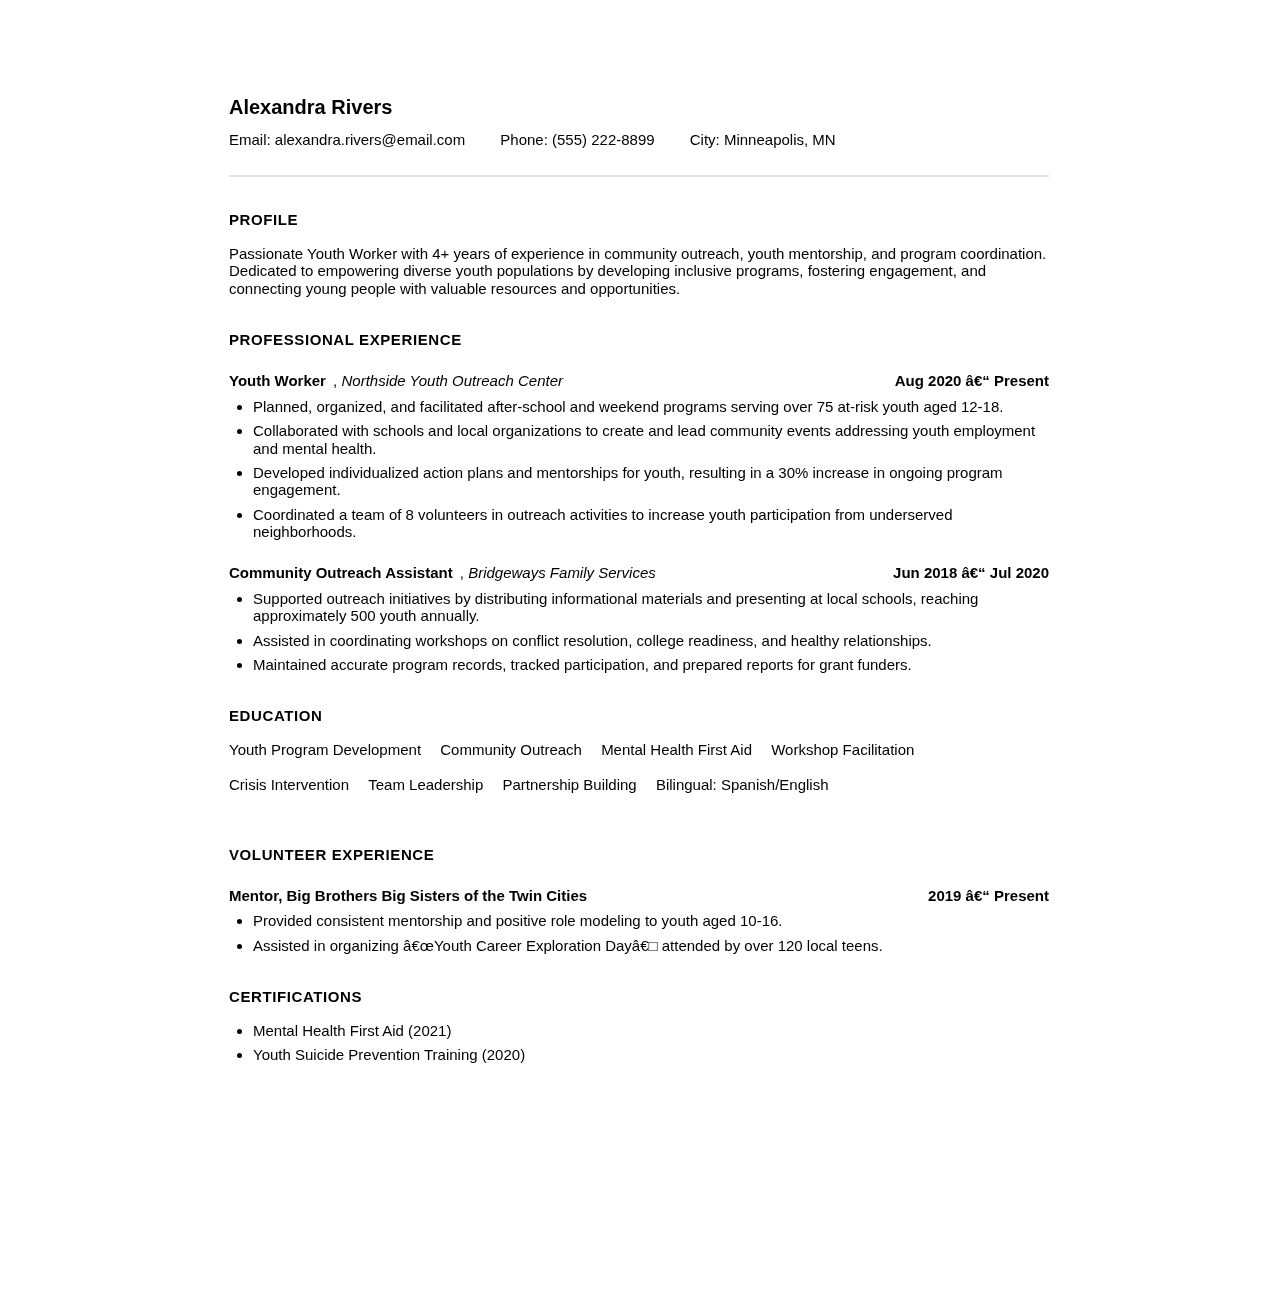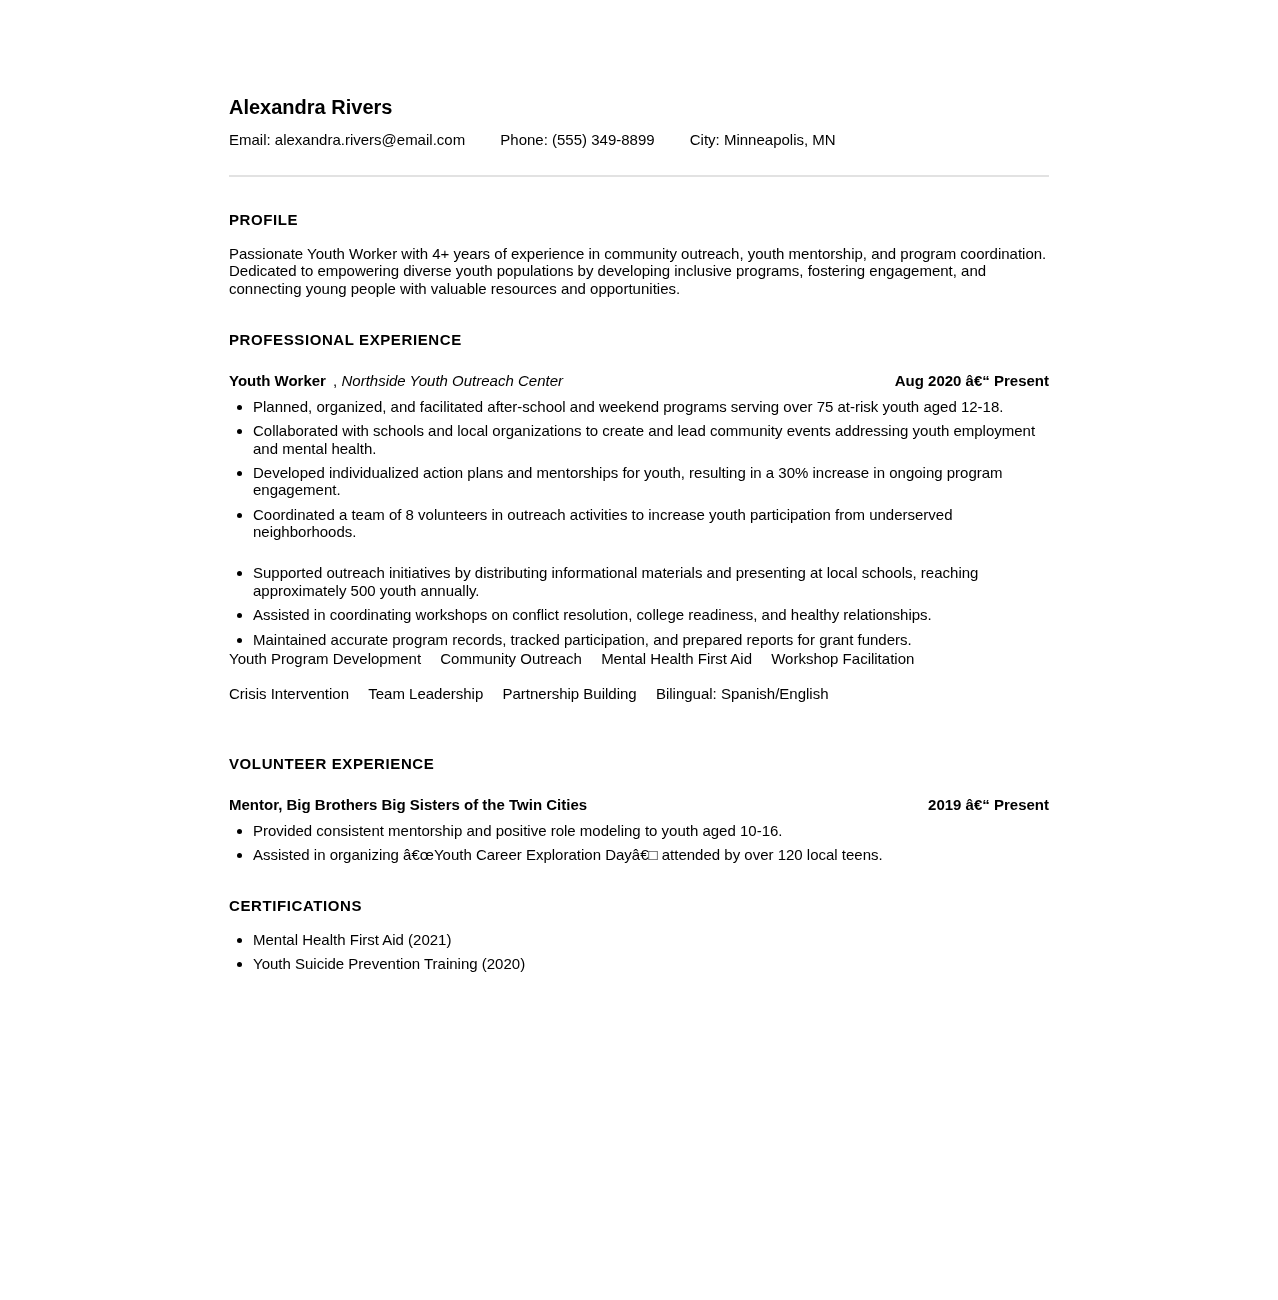--- a/index.html
+++ b/index.html
@@ -64,21 +64,21 @@
 </style>
 </head>
 <body>
 
 <div class="page">
 
   <h1 class="name">Alexandra Rivers</h1>
 
   <p class="contact-line">
     <span class="contact-item">Email: alexandra.rivers@email.com</span>
-    <span class="contact-item">Phone: (555) 349-8899</span>
+    <span class="contact-item">Phone: (555) 222-8899</span>
     <span class="contact-item">City: Minneapolis, MN</span>
   </p>
 
 
   <hr class="divider">
 
   <h2 class="section-heading">PROFILE</h2>
   <p class="section-text">Passionate Youth Worker with 4+ years of experience in community outreach, youth mentorship, and program coordination. Dedicated to empowering diverse youth populations by developing inclusive programs, fostering engagement, and connecting young people with valuable resources and opportunities.</p>
 
   <h2 class="section-heading">PROFESSIONAL EXPERIENCE</h2>
@@ -90,27 +90,32 @@
     </div>
     <ul class="bullet-list">
       <li>Planned, organized, and facilitated after-school and weekend programs serving over 75 at-risk youth aged 12-18.</li>
       <li>Collaborated with schools and local organizations to create and lead community events addressing youth employment and mental health.</li>
       <li>Developed individualized action plans and mentorships for youth, resulting in a 30% increase in ongoing program engagement.</li>
       <li>Coordinated a team of 8 volunteers in outreach activities to increase youth participation from underserved neighborhoods.</li>
     </ul>
   </div>
 
   <div class="entry">
+    <div class="entry-header">
+      <span class="entry-left"><strong>Community Outreach Assistant</strong><span class="sep"> , </span><em>Bridgeways Family Services</em></span>
+      <span class="dates">Jun 2018 â€“ Jul 2020</span>
+    </div>
     <ul class="bullet-list">
       <li>Supported outreach initiatives by distributing informational materials and presenting at local schools, reaching approximately 500 youth annually.</li>
       <li>Assisted in coordinating workshops on conflict resolution, college readiness, and healthy relationships.</li>
       <li>Maintained accurate program records, tracked participation, and prepared reports for grant funders.</li>
     </ul>
   </div>
 
+  <h2 class="section-heading">EDUCATION</h2>
 
   <div class="skills-wrap">
     <span class="skill-item">Youth Program Development</span>
     <span class="skill-item">Community Outreach</span>
     <span class="skill-item">Mental Health First Aid</span>
     <span class="skill-item">Workshop Facilitation</span>
     <span class="skill-item">Crisis Intervention</span>
     <span class="skill-item">Team Leadership</span>
     <span class="skill-item">Partnership Building</span>
     <span class="skill-item">Bilingual: Spanish/English</span>

